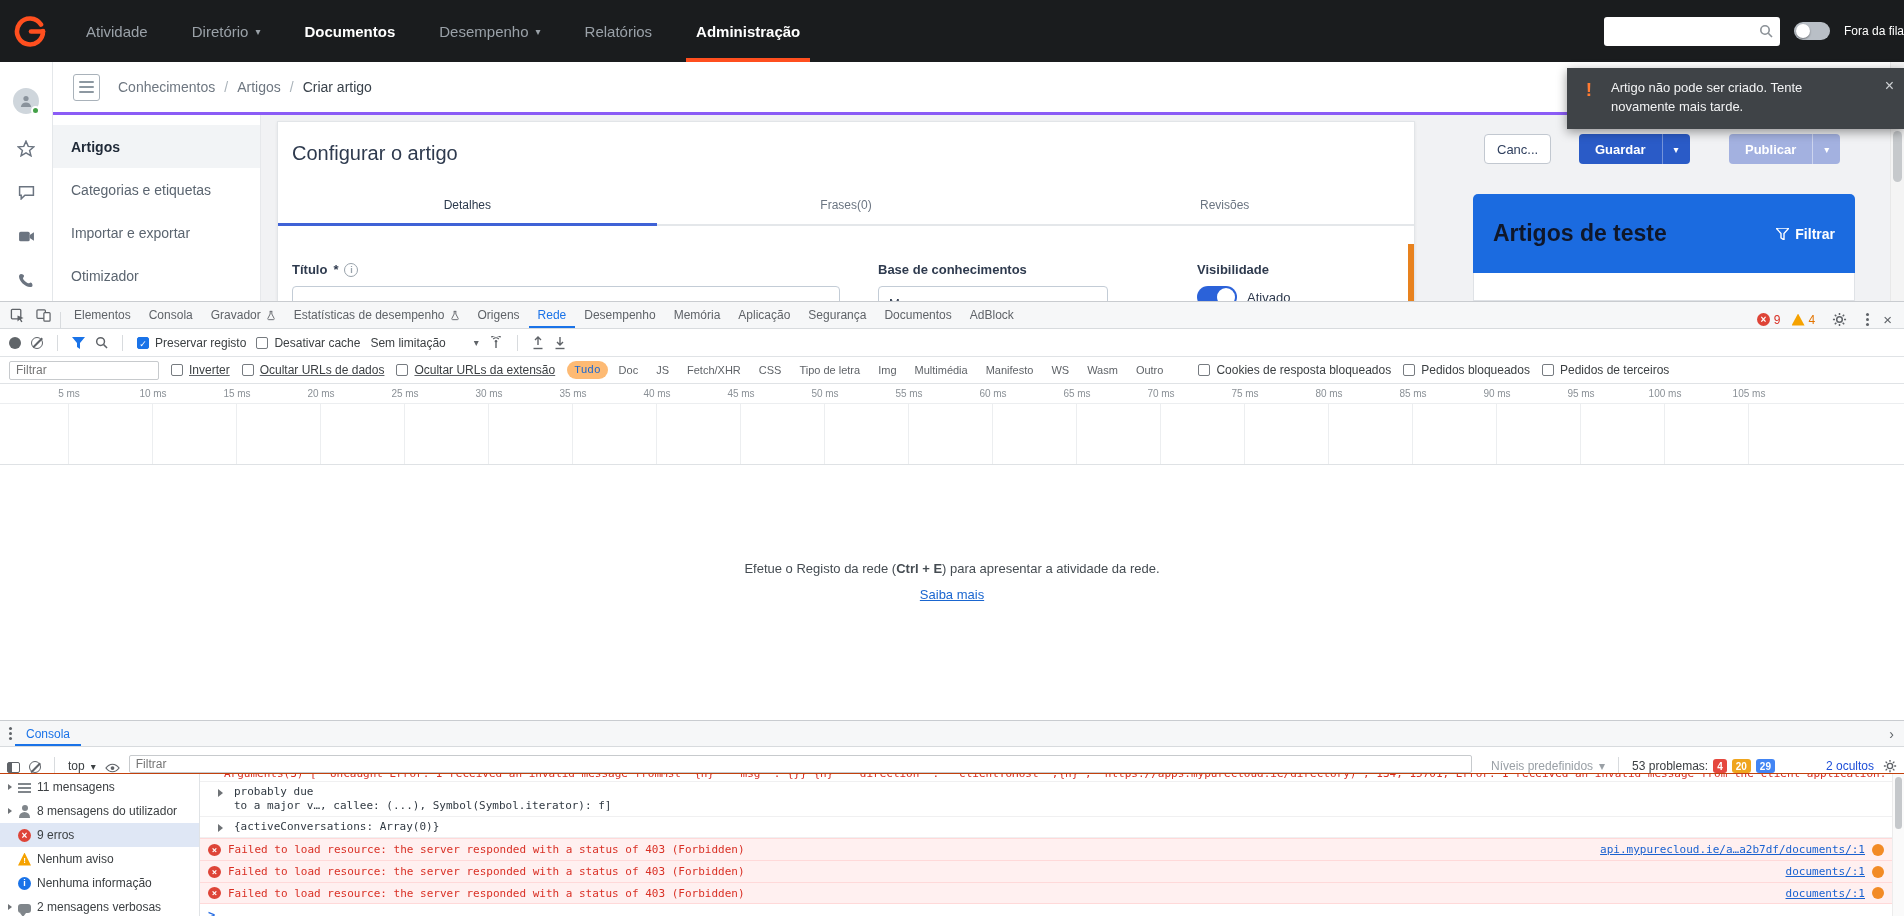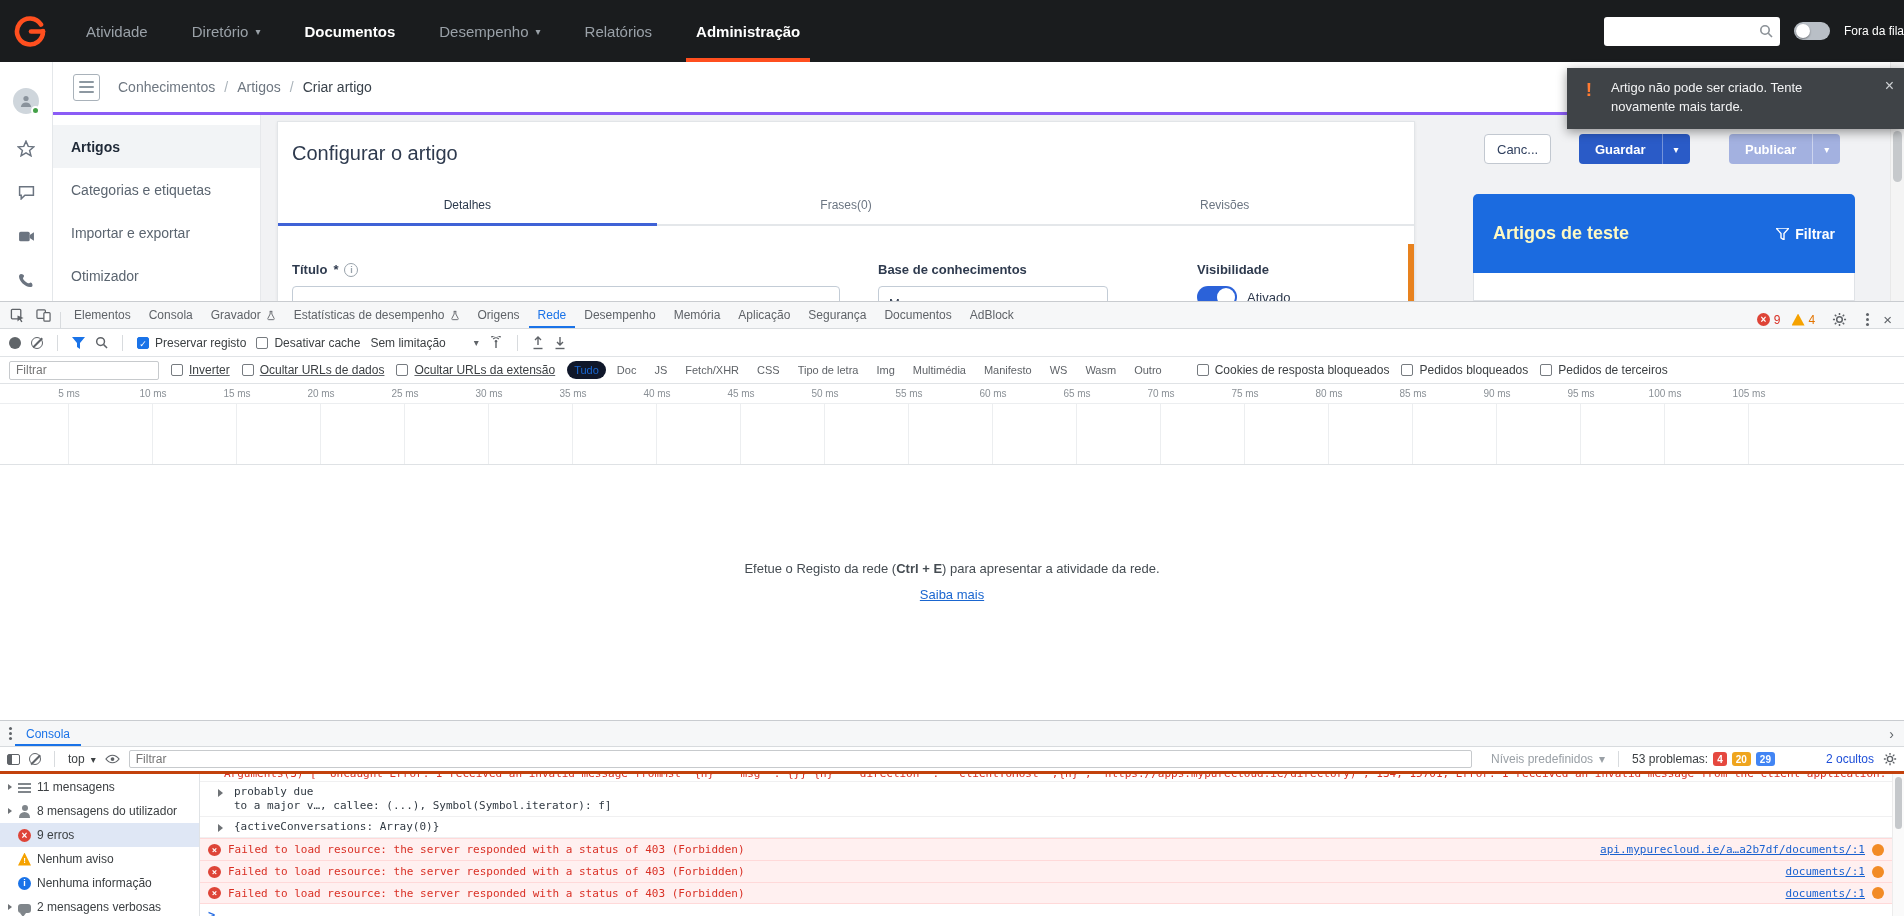--- a/index.html
+++ b/index.html
@@ -79,21 +79,21 @@
   .btn-save{left:1579px;background:#2a5bc7;color:#fff;padding:0;}
   .btn-save .seg-main{padding:0 16px;font-weight:bold;}
   .btn-save .seg-caret{width:28px;align-self:stretch;display:flex;align-items:center;justify-content:center;
                        border-left:1px solid rgba(255,255,255,.35);font-size:10px;}
   .btn-publish{left:1729px;background:#a3b1e0;color:#fff;padding:0;cursor:default;}
   .btn-publish .seg-main{padding:0 16px;font-weight:bold;}
   .btn-publish .seg-caret{width:28px;align-self:stretch;display:flex;align-items:center;justify-content:center;
                           border-left:1px solid rgba(255,255,255,.45);font-size:10px;}
   .test-panel{position:absolute;left:1473px;top:132px;width:382px;height:79px;background:#1b6be0;
               border-radius:5px 5px 0 0;display:flex;align-items:center;padding:0 20px;justify-content:space-between;}
-  .test-panel-title{color:#fef9c3;font-size:18px;font-weight:bold;}
+  .test-panel-title{color:#0f172a;font-size:23px;font-weight:bold;}
   .test-panel-filter{display:flex;align-items:center;gap:6px;color:#fff;font-size:14px;font-weight:bold;cursor:pointer;}
   .test-panel-body{position:absolute;left:1473px;top:211px;width:382px;bottom:0;background:#fff;
                    border:1px solid #dfe2e6;border-top:none;}
   .app-scrollbar{position:absolute;right:0;top:0;width:14px;bottom:0;background:#f4f4f4;border-left:1px solid #e8e8e8;}
   .app-scrollbar .thumb{position:absolute;left:2px;right:2px;top:69px;height:51px;background:#c6c9cc;border-radius:6px;}
 
   
   .toast{position:absolute;left:1567px;top:68px;width:337px;height:61px;background:#3f4347;z-index:40;
          box-shadow:0 3px 10px rgba(0,0,0,.4);display:flex;padding:11px 10px 0 0;}
   .toast-ic{width:44px;text-align:center;color:#ff7b33;font-size:19px;font-weight:bold;flex:0 0 44px;}
@@ -128,41 +128,41 @@
   .cb .box{width:12px;height:12px;border:1px solid #767b80;border-radius:2px;background:#fff;position:relative;flex:0 0 12px;}
   .cb.checked .box{background:#1a73e8;border-color:#1a73e8;}
   .cb.checked .box::after{content:"✓";position:absolute;inset:0;color:#fff;font-size:9px;line-height:12px;text-align:center;}
   .throttle{display:flex;align-items:center;gap:28px;color:#3c4043;cursor:pointer;}
   .throttle .caret-ic{font-size:10px;color:#5f6368;}
 
   .net-filterrow{height:27px;display:flex;align-items:center;gap:12px;padding:0 9px;border-bottom:1px solid #e0e3e6;background:#fff;}
   .filter-input{width:150px;height:19px;border:1px solid #c7cacd;border-radius:2px;font-size:12px;padding:0 6px;outline:none;color:#333;font-family:inherit;}
   .pills{display:flex;align-items:center;gap:4px;}
   .pill{font-size:11px;color:#5f6368;padding:3px 7px;border-radius:9px;cursor:pointer;white-space:nowrap;}
-  .pill.active{background:#0f172a;color:#1967d2;}
+  .pill.active{background:#fdba74;color:#1967d2;font-family:Liberation Mono, monospace;}
   .right-checks{display:flex;align-items:center;gap:12px;margin-left:16px;}
 
   .timeline{position:relative;height:81px;border-bottom:1px solid #dfe2e5;display:flex;overflow:hidden;background:#fff;}
   .timeline::before{content:"";position:absolute;left:0;right:0;top:19px;height:1px;background:#eceef0;}
   .tick{position:relative;flex:0 0 84px;height:100%;}
   .tick:first-of-type{flex:0 0 69px;}
   .tick::after{content:"";position:absolute;right:0;top:19px;bottom:0;width:1px;background:#eceef0;}
   .tick-label{position:absolute;right:0;top:4px;transform:translateX(50%);font-size:10px;color:#8a9096;white-space:nowrap;}
 
   .net-empty{height:256px;display:flex;flex-direction:column;align-items:center;padding-top:96px;gap:11px;
              font-size:13px;color:#454c52;background:#fff;}
   .learn-more{color:#1a66d0;text-decoration:underline;cursor:pointer;font-size:13px;}
 
   
   .drawer{position:absolute;left:0;top:720px;width:1904px;height:196px;background:#fff;border-top:1px solid #c9ccd0;font-size:12px;color:#5f6368;}
   .drawer-tabbar{height:26px;background:#f6f7f8;border-bottom:1px solid #d8dbde;display:flex;align-items:center;padding:0 6px;}
   .drawer-tab{height:100%;display:flex;align-items:center;padding:0 11px;color:#1a73e8;position:relative;cursor:pointer;}
   .drawer-tab::after{content:"";position:absolute;left:0;right:0;bottom:0;height:2px;background:#1a73e8;}
   .drawer-more{margin-left:auto;color:#5f6368;font-size:14px;cursor:pointer;padding-right:4px;}
-  .console-toolbar{height:27px;display:flex;align-items:center;gap:9px;padding:0 7px;border-bottom:3px solid #c2410c;}
+  .console-toolbar{height:27px;display:flex;align-items:flex-end;gap:9px;padding:0 7px;border-bottom:1px solid #c2410c;}
   .ic-panel{width:13px;height:11px;border:1.3px solid #5f6368;border-radius:2px;position:relative;cursor:pointer;}
   .ic-panel::after{content:"";position:absolute;left:0;top:0;bottom:0;width:4px;background:#5f6368;}
   .ctx-select{display:flex;align-items:center;gap:6px;color:#3c4043;cursor:pointer;}
   .ctx-select .caret-ic{font-size:10px;}
   .console-filter{flex:1;height:18px;border:1px solid #c7cacd;border-radius:2px;font-size:12px;padding:0 6px;outline:none;color:#333;margin-right:10px;font-family:inherit;}
   .levels{display:flex;align-items:center;gap:6px;color:#9aa0a6;cursor:default;white-space:nowrap;}
   .issues{display:flex;align-items:center;gap:5px;color:#3c4043;cursor:pointer;white-space:nowrap;}
   .badge{height:14px;border-radius:3px;padding:0 4px;font-size:10px;font-weight:bold;color:#fff;display:flex;align-items:center;}
   .badge.b0{background:#e5483f;} .badge.b1{background:#efa51e;} .badge.b2{background:#4285f4;}
   .hidden-label{color:#1d4ed8;white-space:nowrap;margin-left:42px;}

